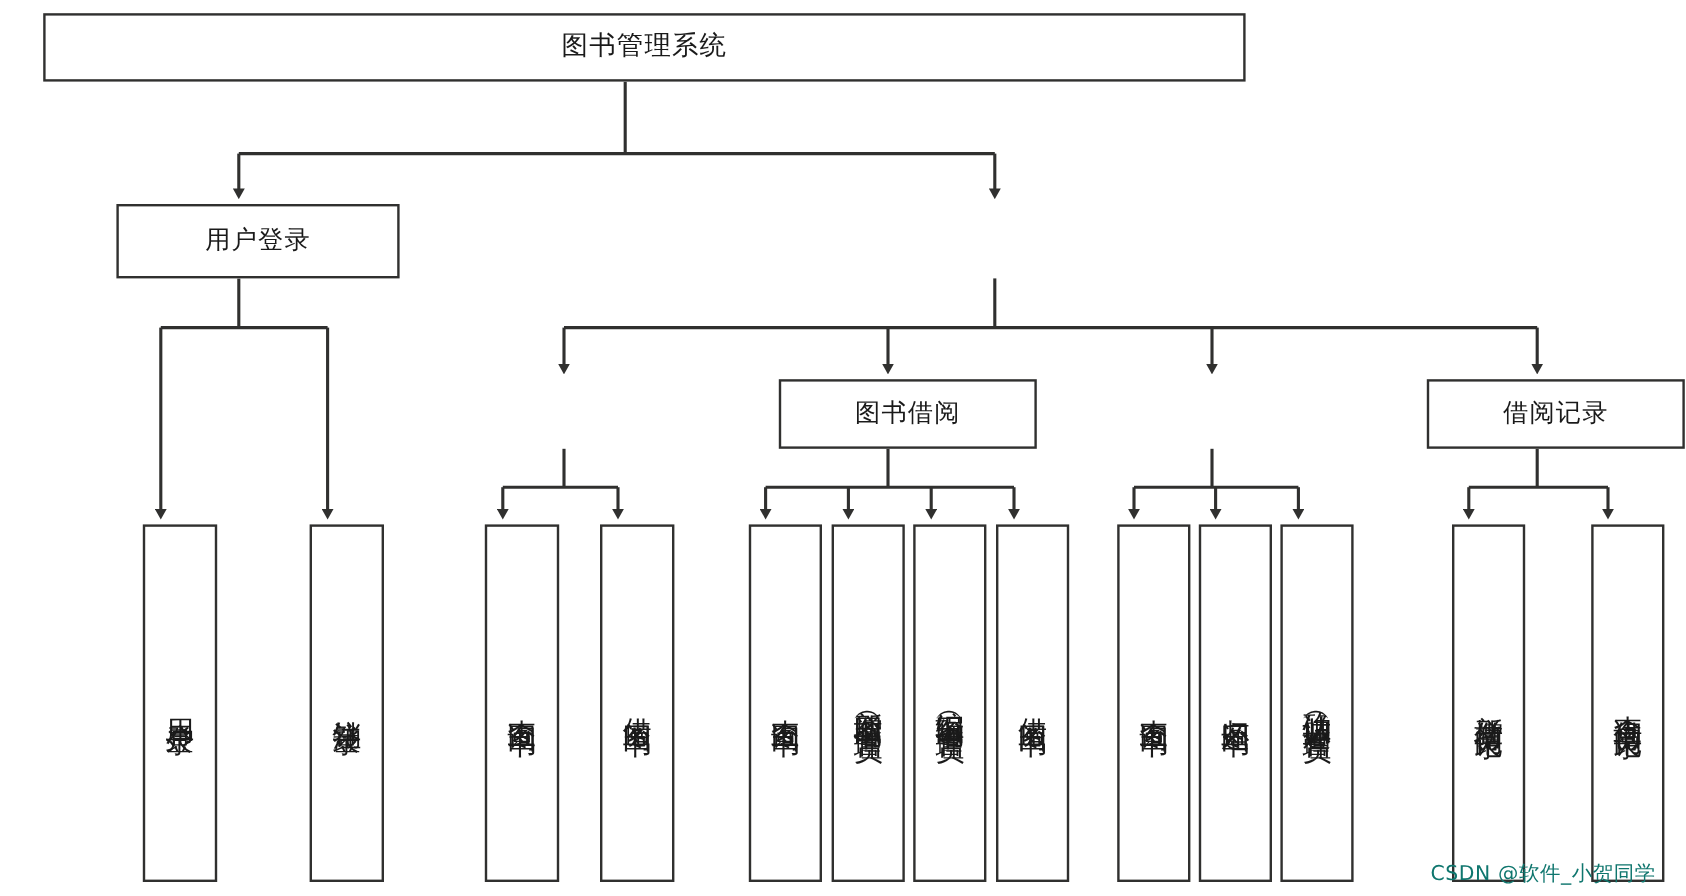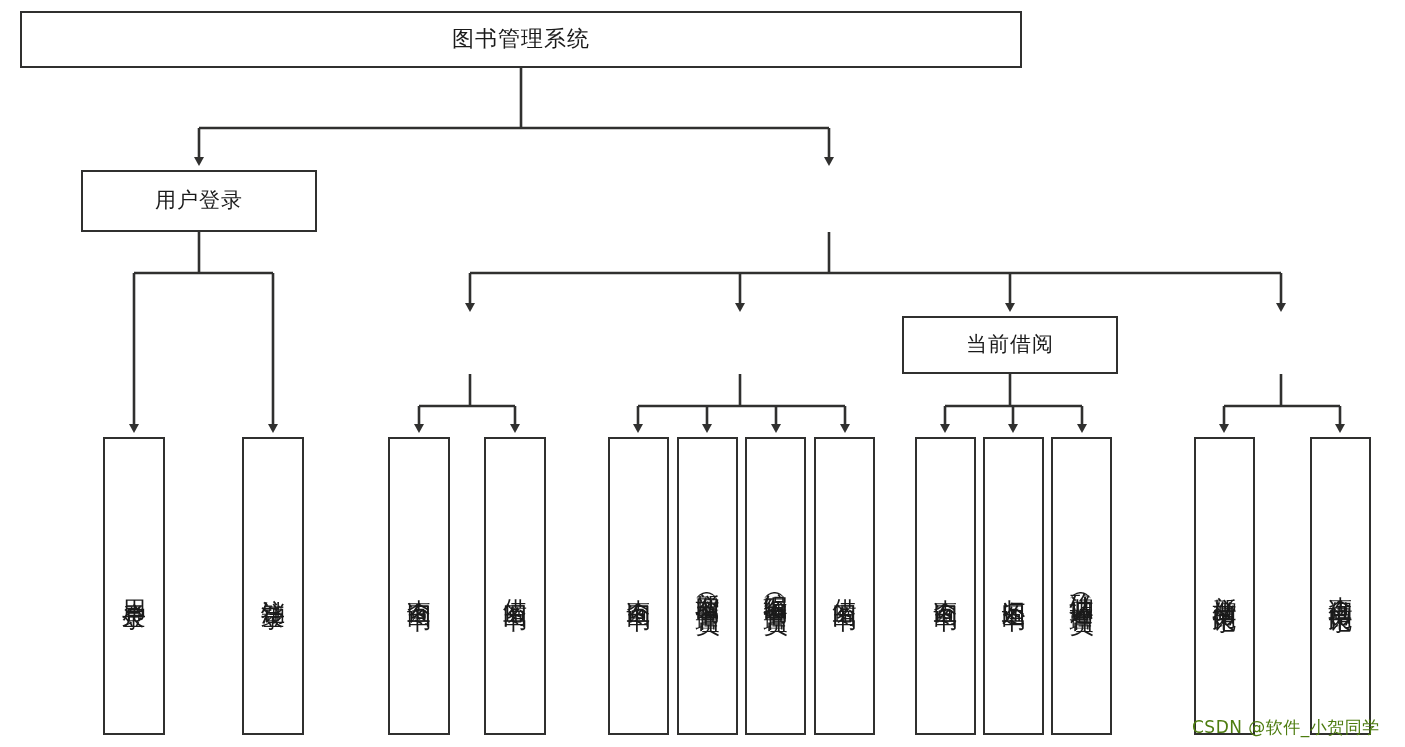--- a/index.html
+++ b/index.html
@@ -2,28 +2,28 @@
 <html><head>
 <meta charset="utf-8">
 <style>
   html,body{margin:0;padding:0;background:#ffffff;}
   body{width:1405px;height:747px;position:relative;overflow:hidden;
        font-family:"DejaVu Sans","Liberation Sans",sans-serif;}
   #diagram-root{position:absolute;left:0;top:0;width:1405px;height:747px;}
   svg.edges{position:absolute;left:0;top:0;width:1405px;height:747px;pointer-events:none;}
   .node{position:absolute;box-sizing:border-box;background:#ffffff;
         border:2px solid #30302f;display:flex;align-items:center;justify-content:center;
-        color:#1a1a1a;}
+        color:#1a1a1a;margin-left:16px;}
   .node .lbl{display:block;text-align:center;line-height:1.12;white-space:pre;}
   .node.horiz .lbl{font-size:21px;letter-spacing:1px;}
   .node.root .lbl{font-size:22px;letter-spacing:1px;}
   .node.vert{align-items:center;justify-content:center;}
   .node.vert .lbl{writing-mode:vertical-rl;text-orientation:upright;
                   font-size:24px;line-height:1.0;letter-spacing:3px;white-space:nowrap;}
-  .watermark{position:absolute;color:#4d7c0f;font-size:17px;letter-spacing:0.5px;
+  .watermark{position:absolute;color:#0f766e;font-size:17px;letter-spacing:0.5px;
              white-space:nowrap;}
 </style>
 </head>
 <body>
 
 <div id="diagram-root">
 
   <svg class="edges" viewBox="0 0 1405 747" xmlns="http://www.w3.org/2000/svg">
     <defs>
       <marker id="arrow" markerWidth="9" markerHeight="10" refX="1" refY="5" orient="auto" markerUnits="userSpaceOnUse">
@@ -75,22 +75,25 @@
   </svg>
 
   <div class="node root horiz" style="left:20px;top:11px;width:1002px;height:57px;">
     <span class="lbl">图书管理系统</span>
   </div>
 
   <div class="node horiz" style="left:81px;top:170px;width:236px;height:62px;">
     <span class="lbl">用户登录</span>
   </div>
 
-  <div class="node horiz" style="left:902px;top:316px;width:216px;height:58px;">
-    <span class="lbl">当前借阅</span>
+  <div class="node horiz" style="left:633px;top:316px;width:215px;height:58px;">
+    <span class="lbl">图书借阅</span>
+  </div>
+  <div class="node horiz" style="left:1173px;top:316px;width:215px;height:58px;">
+    <span class="lbl">借阅记录</span>
   </div>
 
   <div class="node vert" style="left:103px;top:437px;width:62px;height:298px;">
     <span class="lbl">用户登录</span>
   </div>
   <div class="node vert" style="left:242px;top:437px;width:62px;height:298px;">
     <span class="lbl">注销登录</span>
   </div>
   <div class="node vert" style="left:388px;top:437px;width:62px;height:298px;">
     <span class="lbl">查询图书</span>

